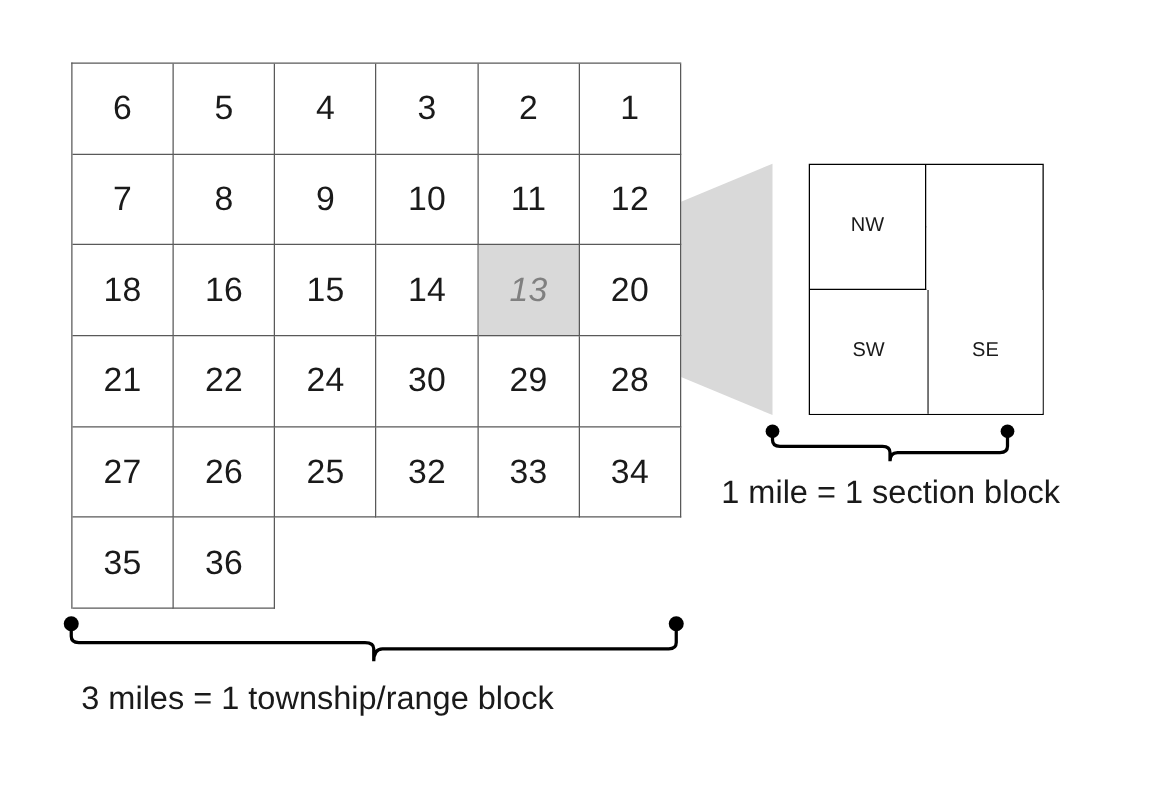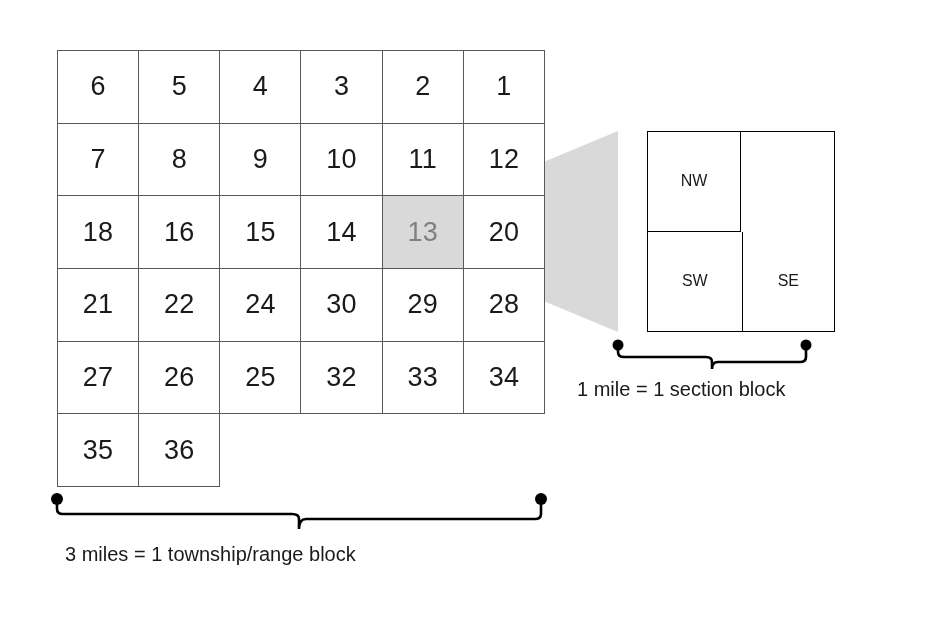--- a/index.html
+++ b/index.html
@@ -45,20 +45,21 @@
     justify-content: center;
     font-size: 27px;
     line-height: 1;
     color: #1a1a1a;
     background: transparent;
     letter-spacing: 0.2px;
   }
   .section-cell.highlighted {
     background: #d9d9d9;
     color: #808080;
+    font-style: italic;
   }
 
   
   #zoom-connector {
     position: absolute;
     left: 0;
     top: 0;
     width: 930px;
     height: 632px;
     z-index: 1;
@@ -140,21 +141,21 @@
   .brace-svg {
     position: absolute;
     z-index: 4;
   }
   #brace-township { left: 45px; top: 487px; }
   #brace-section  { left: 606px; top: 336px; }
 
   
   .caption {
     position: absolute;
-    font-size: 20px;
+    font-size: 26px;
     color: #1a1a1a;
     white-space: nowrap;
     z-index: 4;
   }
   #caption-township { left: 65px; top: 543px; }
   #caption-section  { left: 577px; top: 378px; }
 </style>
 </head>
 <body>
 

